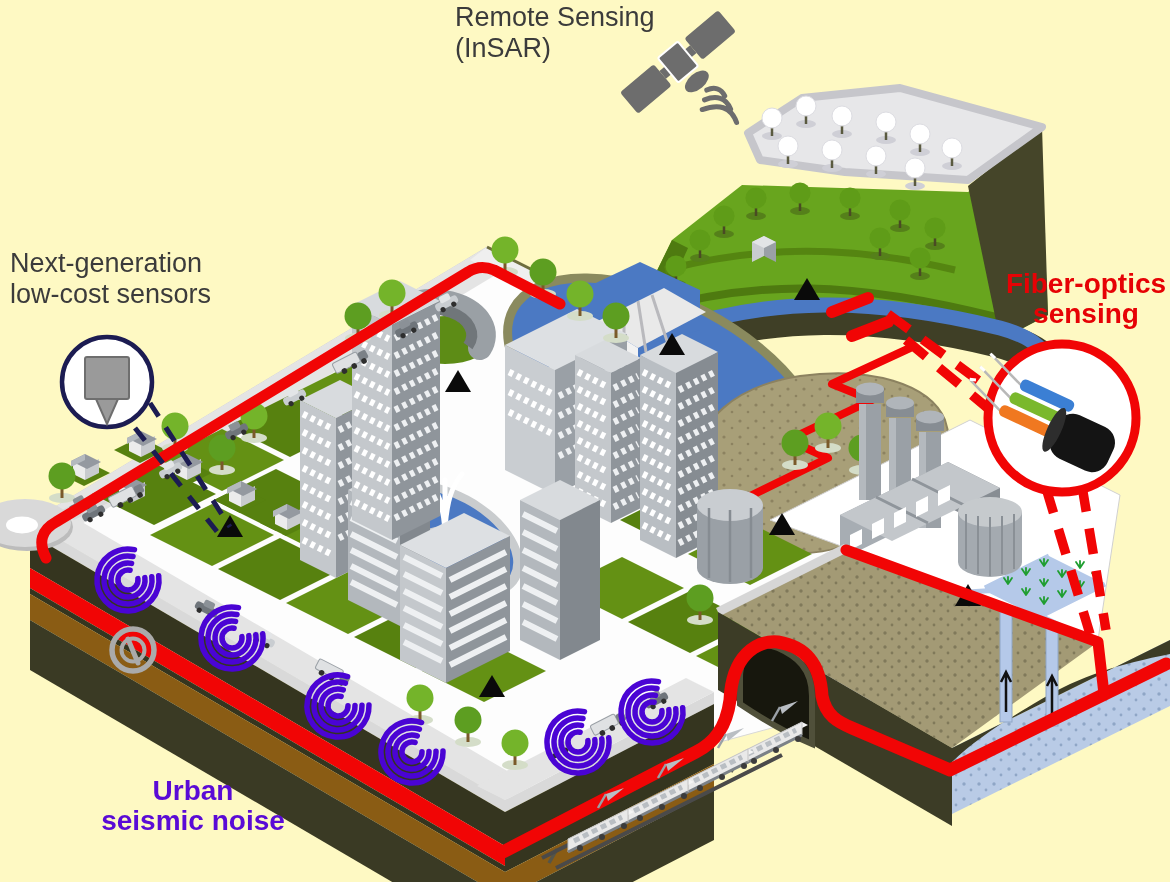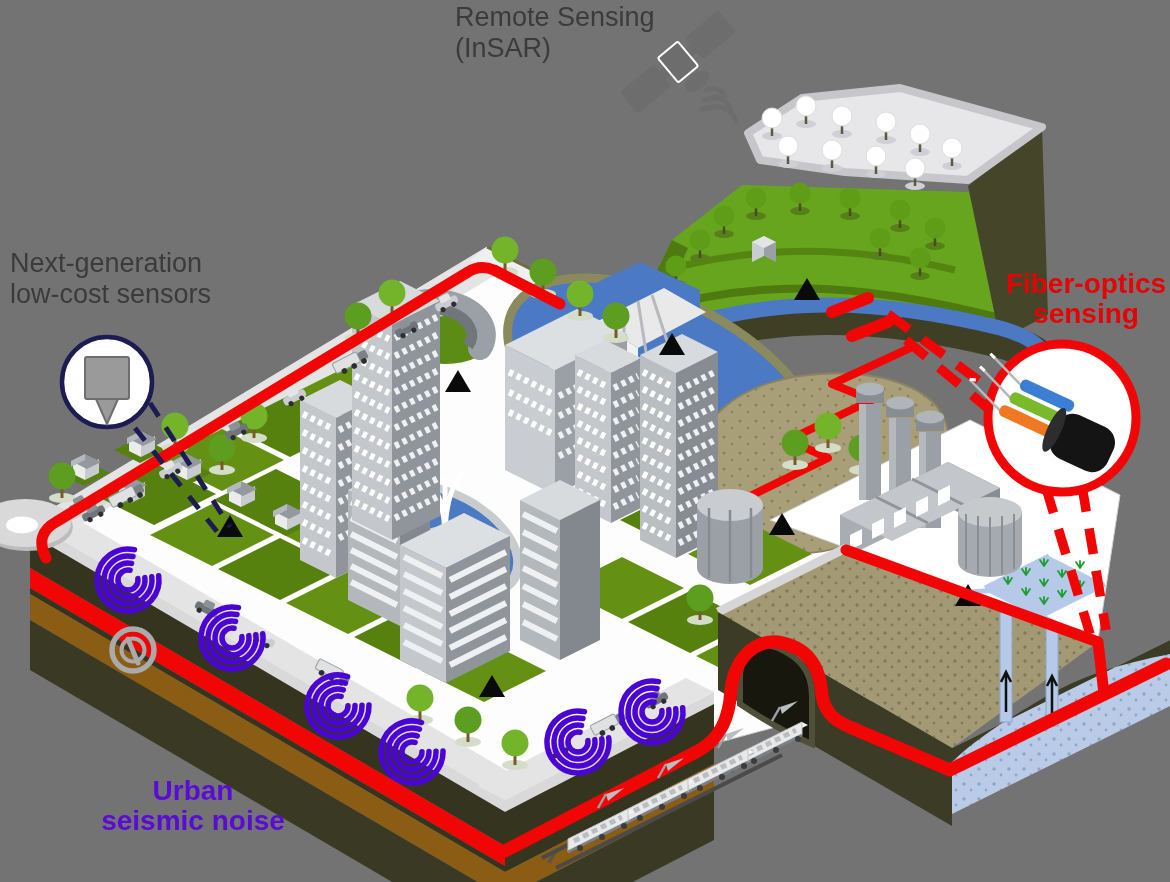--- a/index.html
+++ b/index.html
@@ -1,16 +1,16 @@
 <!DOCTYPE html>
 <html style="--fiber-red: #f10505; --seismic-purple: #4a04d4; --callout-navy: #1c1c52; --label-dark: #3b3b3b; --label-red: #e60205; --label-purple: #5a0bd6; --satellite-gray: #6d6d6d; --water-blue: #4b79c3; --shore-olive: #8a8a5e; --grass-green: #6aa81f; --grass-dark: #4e7a10; --park-green: #57810f; --soil-dark-olive: #35351f; --soil-brown: #8a5c14; --sediment-tan: #a39a75; --aquifer-blue: #b9cbe6; --paddy-blue: #b5c9e9; --snow-white: #e7e7e9; --building-gray: #a7adb3; --road-gray: #e4e4e4; --strand-blue: #3b7fd4; --strand-green: #7ab82c; --strand-orange: #f07820;"><head>
 <meta charset="utf-8">
 <style>
   html,body{margin:0;padding:0;background:#ffffff;}
-  .stage{position:relative;width:1170px;height:882px;background:#737373;overflow:hidden;
+  .stage{position:relative;width:1170px;height:882px;background:#fef9c3;overflow:hidden;
          font-family:"Liberation Sans",sans-serif;}
   .stage svg{position:absolute;left:0;top:0;}
   text{font-family:"Liberation Sans","DejaVu Sans",sans-serif;}
   .lbl{font-size:27px;fill:var(--label-dark,#3b3b3b);}
   .lbl-red{font-size:28px;font-weight:bold;fill:var(--label-red,#e60205);}
   .lbl-purple{font-size:28px;font-weight:bold;fill:var(--label-purple,#5a0bd6);}
   .win{stroke:#ffffff;stroke-width:6.5;stroke-dasharray:4.5 4;fill:none;}
   .winse{stroke:#eef0f2;stroke-width:6.5;stroke-dasharray:4.5 4;fill:none;}
   .stripe{stroke:#eef0f2;stroke-width:6;fill:none;}
   .redline{stroke:var(--fiber-red,#f10505);fill:none;stroke-linejoin:round;stroke-linecap:round;}

